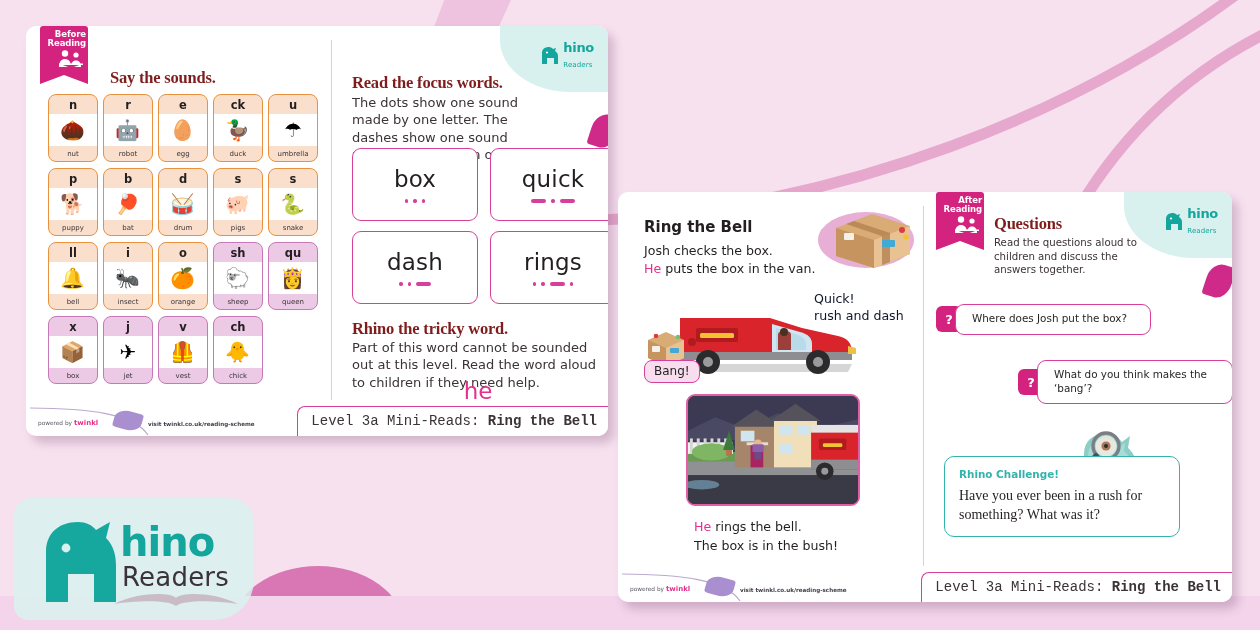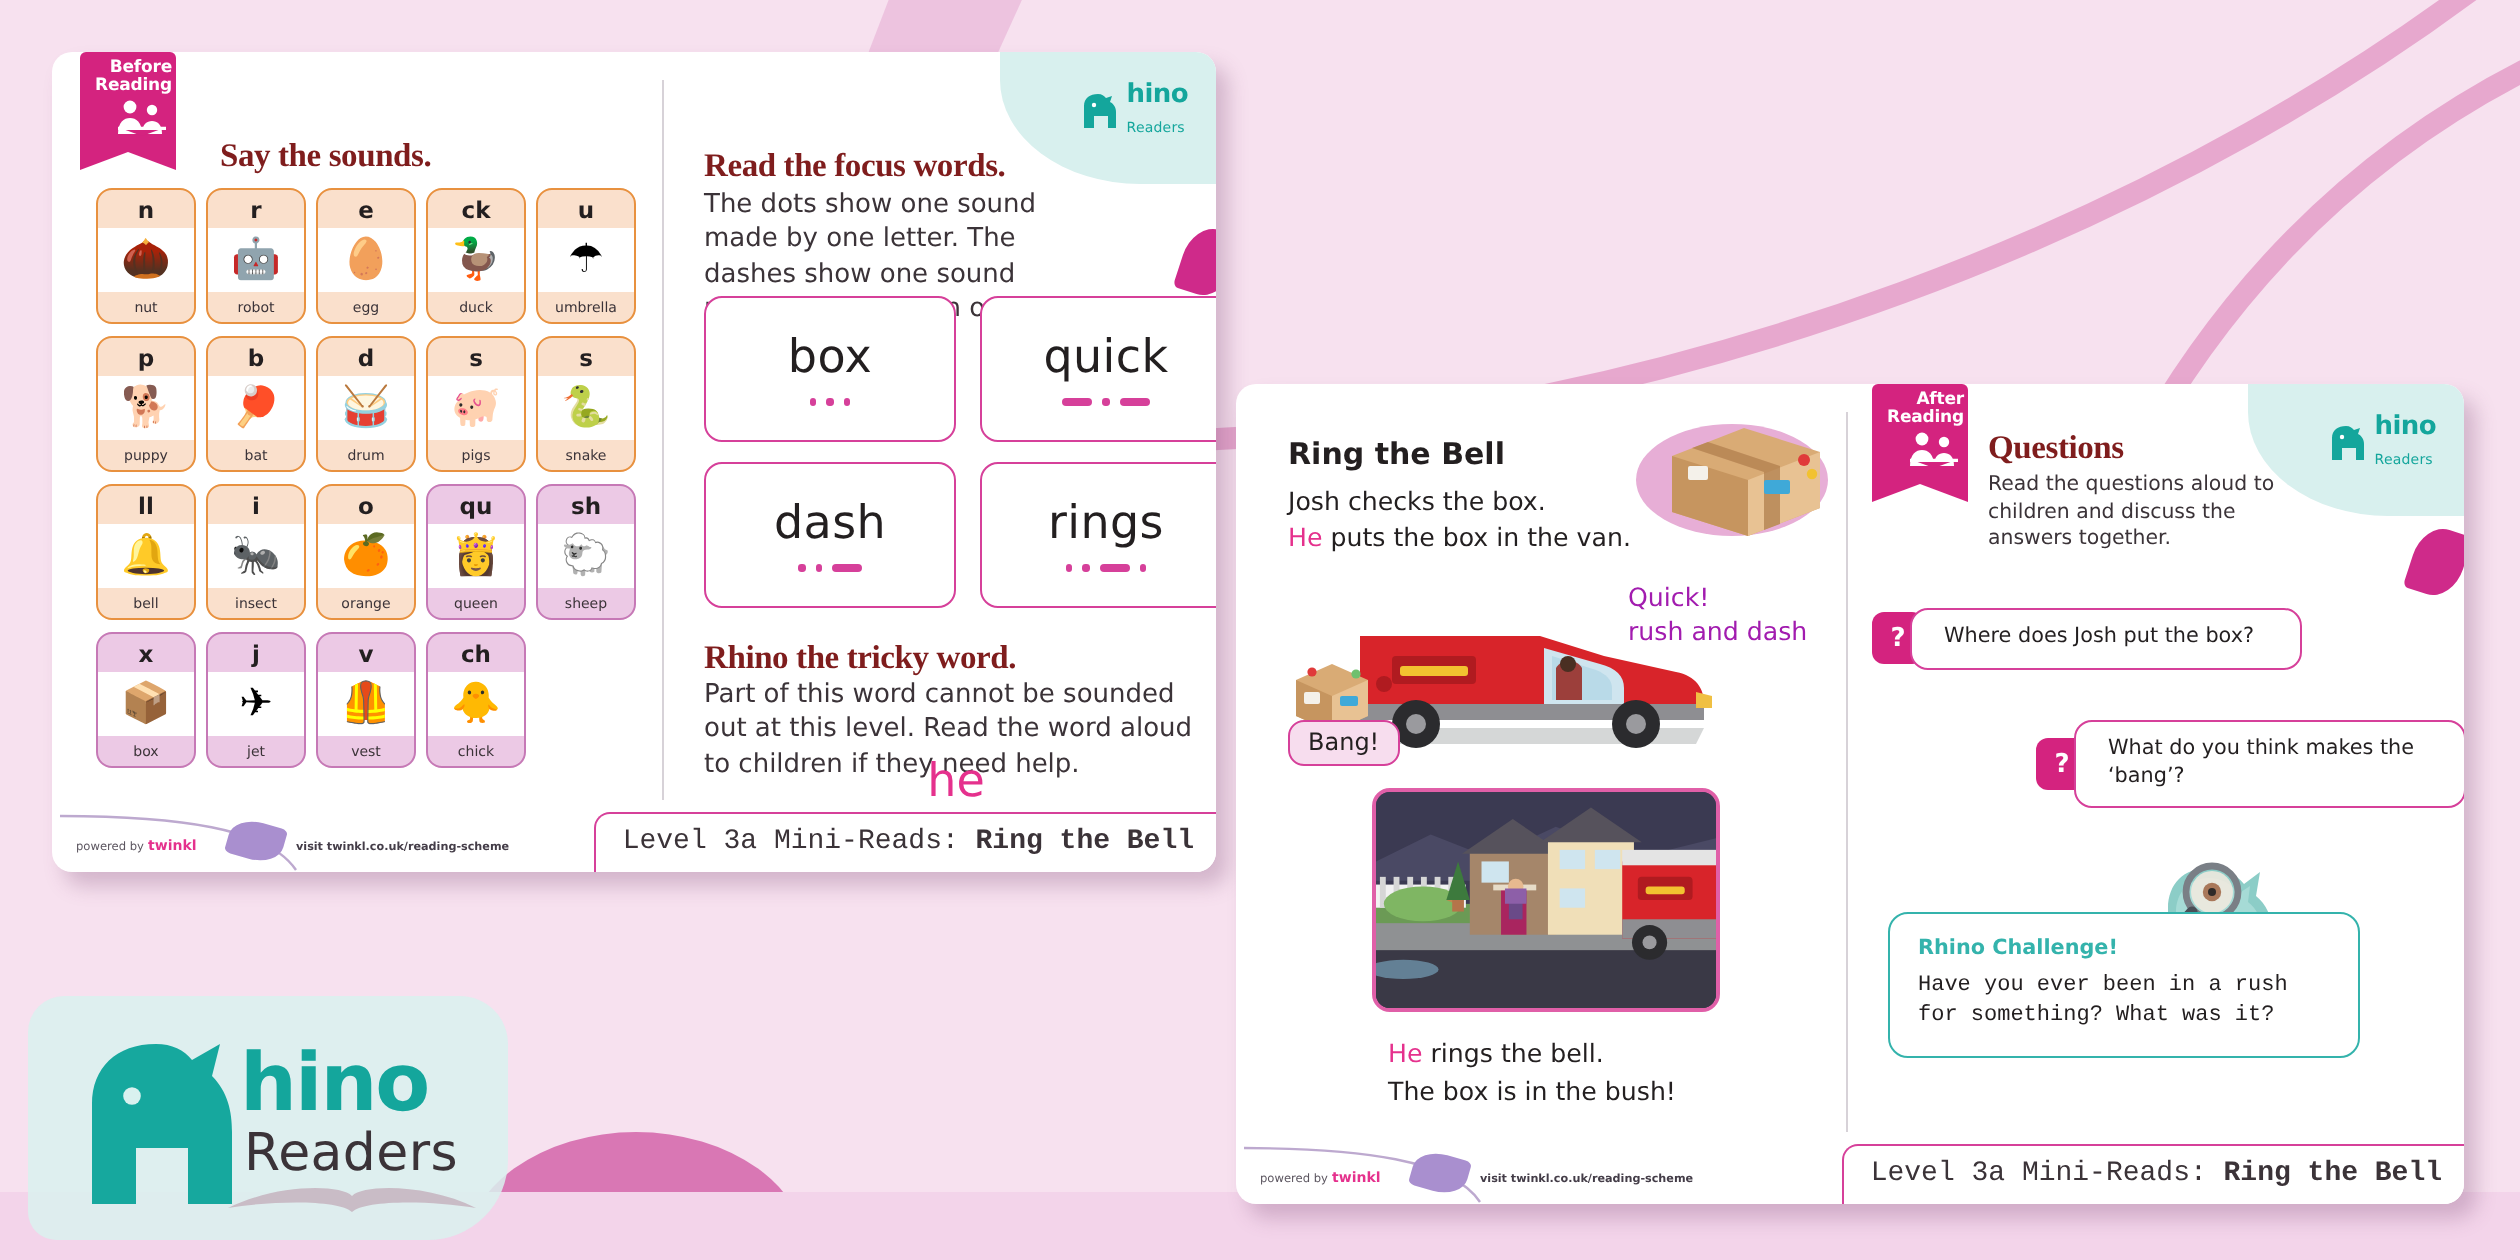--- a/index.html
+++ b/index.html
@@ -175,21 +175,21 @@
     font-family: "DejaVu Sans", sans-serif;
     font-weight: 700; font-size: 15px; color: #231f20;
   }
   .story-line {
     font-family: "DejaVu Sans", sans-serif;
     font-size: 12.6px; color: #231f20; line-height: 1.42;
   }
   .hl { color: #e5318d; }
   .speech-quick {
     position: absolute; font-family: "DejaVu Sans", sans-serif;
-    font-size: 12.6px; color: #a21caf; line-height: 1.35; text-align: left;
+    font-size: 12.6px; color: #0f172a; line-height: 1.35; text-align: left;
   }
   .bang-bubble {
     position: absolute;
     border: 1.4px solid #d6409a; border-radius: 8px;
     background: #f7ddee;
     padding: 3px 9px 4px;
     font-family: "DejaVu Sans", sans-serif; font-size: 12px; color: #231f20;
   }
   .pink-blob {
     position: absolute; background: #e7aed6; border-radius: 50%;
@@ -219,22 +219,22 @@
   .challenge-box {
     position: absolute;
     border: 1.6px solid #34b3ac; border-radius: 10px; background: #fff;
     padding: 11px 14px 12px;
   }
   .challenge-title {
     font-family: "DejaVu Sans", sans-serif;
     font-weight: 700; font-size: 10.4px; color: #34b3ac; margin-bottom: 6px;
   }
   .challenge-text {
-    font-family: Liberation Mono, monospace;
-    font-size: 11px; color: #231f20; line-height: 1.36;
+    font-family: Liberation Serif, serif;
+    font-size: 14px; color: #231f20; line-height: 1.36;
   }
 
   
   #brand-logo { position: absolute; left: 14px; top: 498px; width: 240px; height: 122px; z-index: 4; }
   .brand-plate {
     position: absolute; inset: 0;
     background: #d9f1ef;
     border-radius: 18px 24px 40px 14px;
     opacity: .85;
   }
@@ -357,28 +357,28 @@
           <div class="ph-letter">i</div>
           <div class="ph-pic">🐜</div>
           <div class="ph-word">insect</div>
         </div>
         <div class="ph-card">
           <div class="ph-letter">o</div>
           <div class="ph-pic">🍊</div>
           <div class="ph-word">orange</div>
         </div>
         <div class="ph-card violet">
+          <div class="ph-letter">sh</div>
+          <div class="ph-pic">🐑</div>
+          <div class="ph-word">sheep</div>
+        </div>
+        <div class="ph-card violet">
           <div class="ph-letter">qu</div>
           <div class="ph-pic">👸</div>
           <div class="ph-word">queen</div>
-        </div>
-        <div class="ph-card violet">
-          <div class="ph-letter">sh</div>
-          <div class="ph-pic">🐑</div>
-          <div class="ph-word">sheep</div>
         </div>
         <div class="ph-card violet">
           <div class="ph-letter">x</div>
           <div class="ph-pic">📦</div>
           <div class="ph-word">box</div>
         </div>
         <div class="ph-card violet">
           <div class="ph-letter">j</div>
           <div class="ph-pic">✈</div>
           <div class="ph-word">jet</div>

